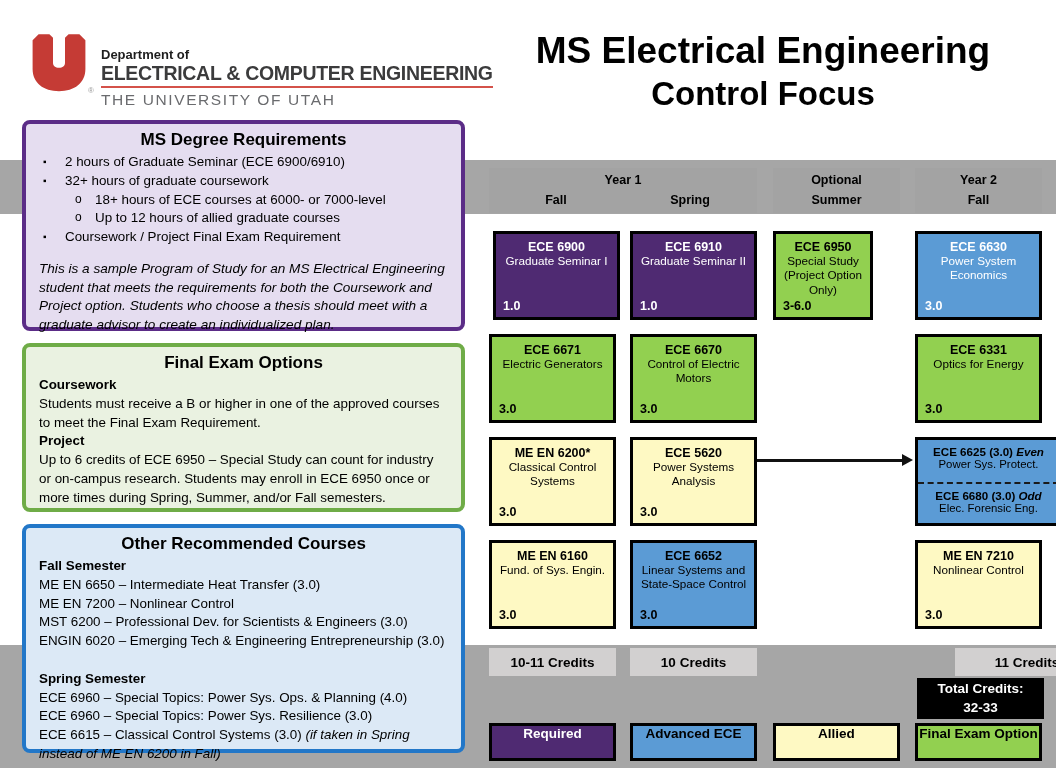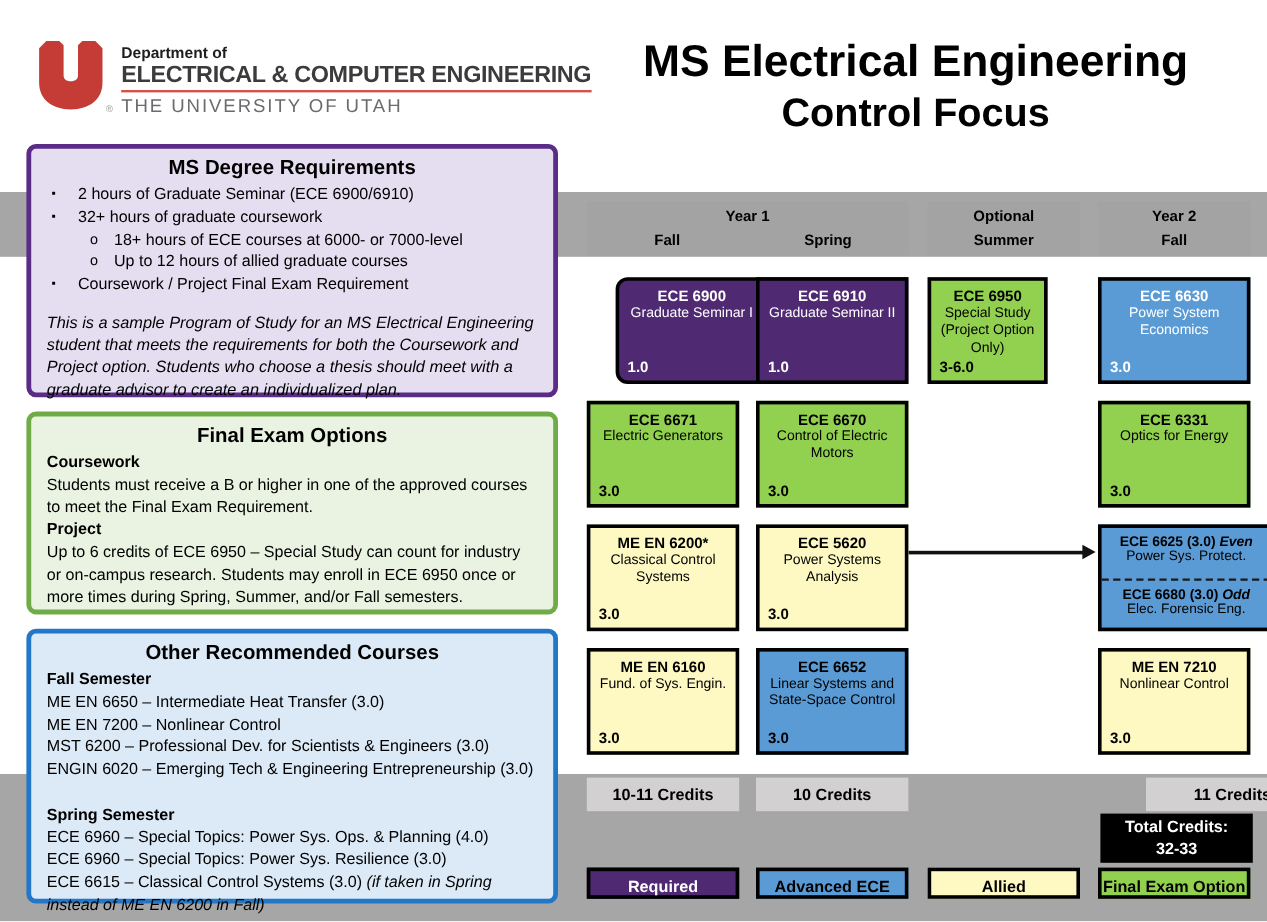--- a/index.html
+++ b/index.html
@@ -10,21 +10,21 @@
   }
   
   .band { position:absolute; left:0; width:1056px; background:#A6A6A6; }
   .band-top { top:160px; height:54px; }
   .band-bottom { top:645px; height:123px; }
 
   
   .logo { position:absolute; left:28px; top:33px; display:flex; align-items:flex-start; }
   .logo-u { position:relative; width:62px; height:60px; }
   .logo-u .reg { position:absolute; right:-4px; bottom:-2px; font-size:8px; color:#9a9a9a; }
-  .logo-text { margin-left:11px; padding-top:3px; }
+  .logo-text { margin-left:11px; padding-top:3px;margin-top:11px; }
   .logo-dept { font-size:13px; font-weight:bold; color:#1e1e1e; }
   .logo-name { font-size:19.5px; font-weight:bold; color:#3b3b3c; letter-spacing:-0.3px; white-space:nowrap; }
   .logo-line { height:2px; background:#d4524a; margin:1px 0 3px 0; }
   .logo-univ { font-size:15.5px; color:#6a6b6e; letter-spacing:1.6px; white-space:nowrap; }
 
   
   .titles { position:absolute; left:478px; top:28px; width:570px; text-align:center; font-weight:bold; }
   .title-1 { font-size:37px; line-height:1.25; }
   .title-2 { font-size:33px; line-height:1.2; }
 
@@ -74,22 +74,22 @@
     border-left:11px solid #111; border-top:6.5px solid transparent; border-bottom:6.5px solid transparent; }
 
   
   .credit { position:absolute; top:648px; height:28px; background:#D2D0D0; font-size:13.5px; font-weight:bold;
     display:flex; align-items:center; justify-content:center; }
   .total { position:absolute; left:917px; top:678px; width:127px; height:41px; background:#000; color:#fff;
     font-size:13.5px; font-weight:bold; text-align:center; display:flex; flex-direction:column;
     align-items:center; justify-content:center; line-height:1.35; }
 
   
-  .legend { position:absolute; top:723px; height:26px; border:3px solid #000; font-size:13.5px; font-weight:bold;
-    display:flex; align-items:flex-end; justify-content:center; }
+  .legend { position:absolute; top:723px; height:38px; border:3px solid #000; font-size:13.5px; font-weight:bold;
+    display:flex; align-items:flex-start; justify-content:center; }
   .legend.lt { color:#fff; }
 </style>
 </head>
 <body>
 
 <div class="page" id="page">
 
   <div class="band band-top"></div>
   <div class="band band-bottom"></div>
 
@@ -193,21 +193,21 @@
   <div class="arrow">
     <div class="arrow-line"></div>
     <div class="arrow-head"></div>
   </div>
 
   <div class="total">
     <div>Total Credits:</div>
     <div>32-33</div>
   </div>
 
-<div class="course t-required lt" style="position: absolute; left: 513px; top: 231px; width: 127px; height: 89px; border-radius: 10px;">
+<div class="course t-required lt" style="position: absolute; left: 493px; top: 231px; width: 127px; height: 89px;">
       <div class="c-code">ECE 6900</div>
       <div class="c-name">Graduate Seminar I</div>
       <div class="c-credits">1.0</div>
     </div>
     <div class="course t-required lt" style="position: absolute; left: 630px; top: 231px; width: 127px; height: 89px; text-align: center;">
       <div class="c-code">ECE 6910</div>
       <div class="c-name">Graduate Seminar II</div>
       <div class="c-credits">1.0</div>
     </div>
     <div class="course t-final_exam" style="position: absolute; left: 773px; top: 231px; width: 100px; height: 89px;">

